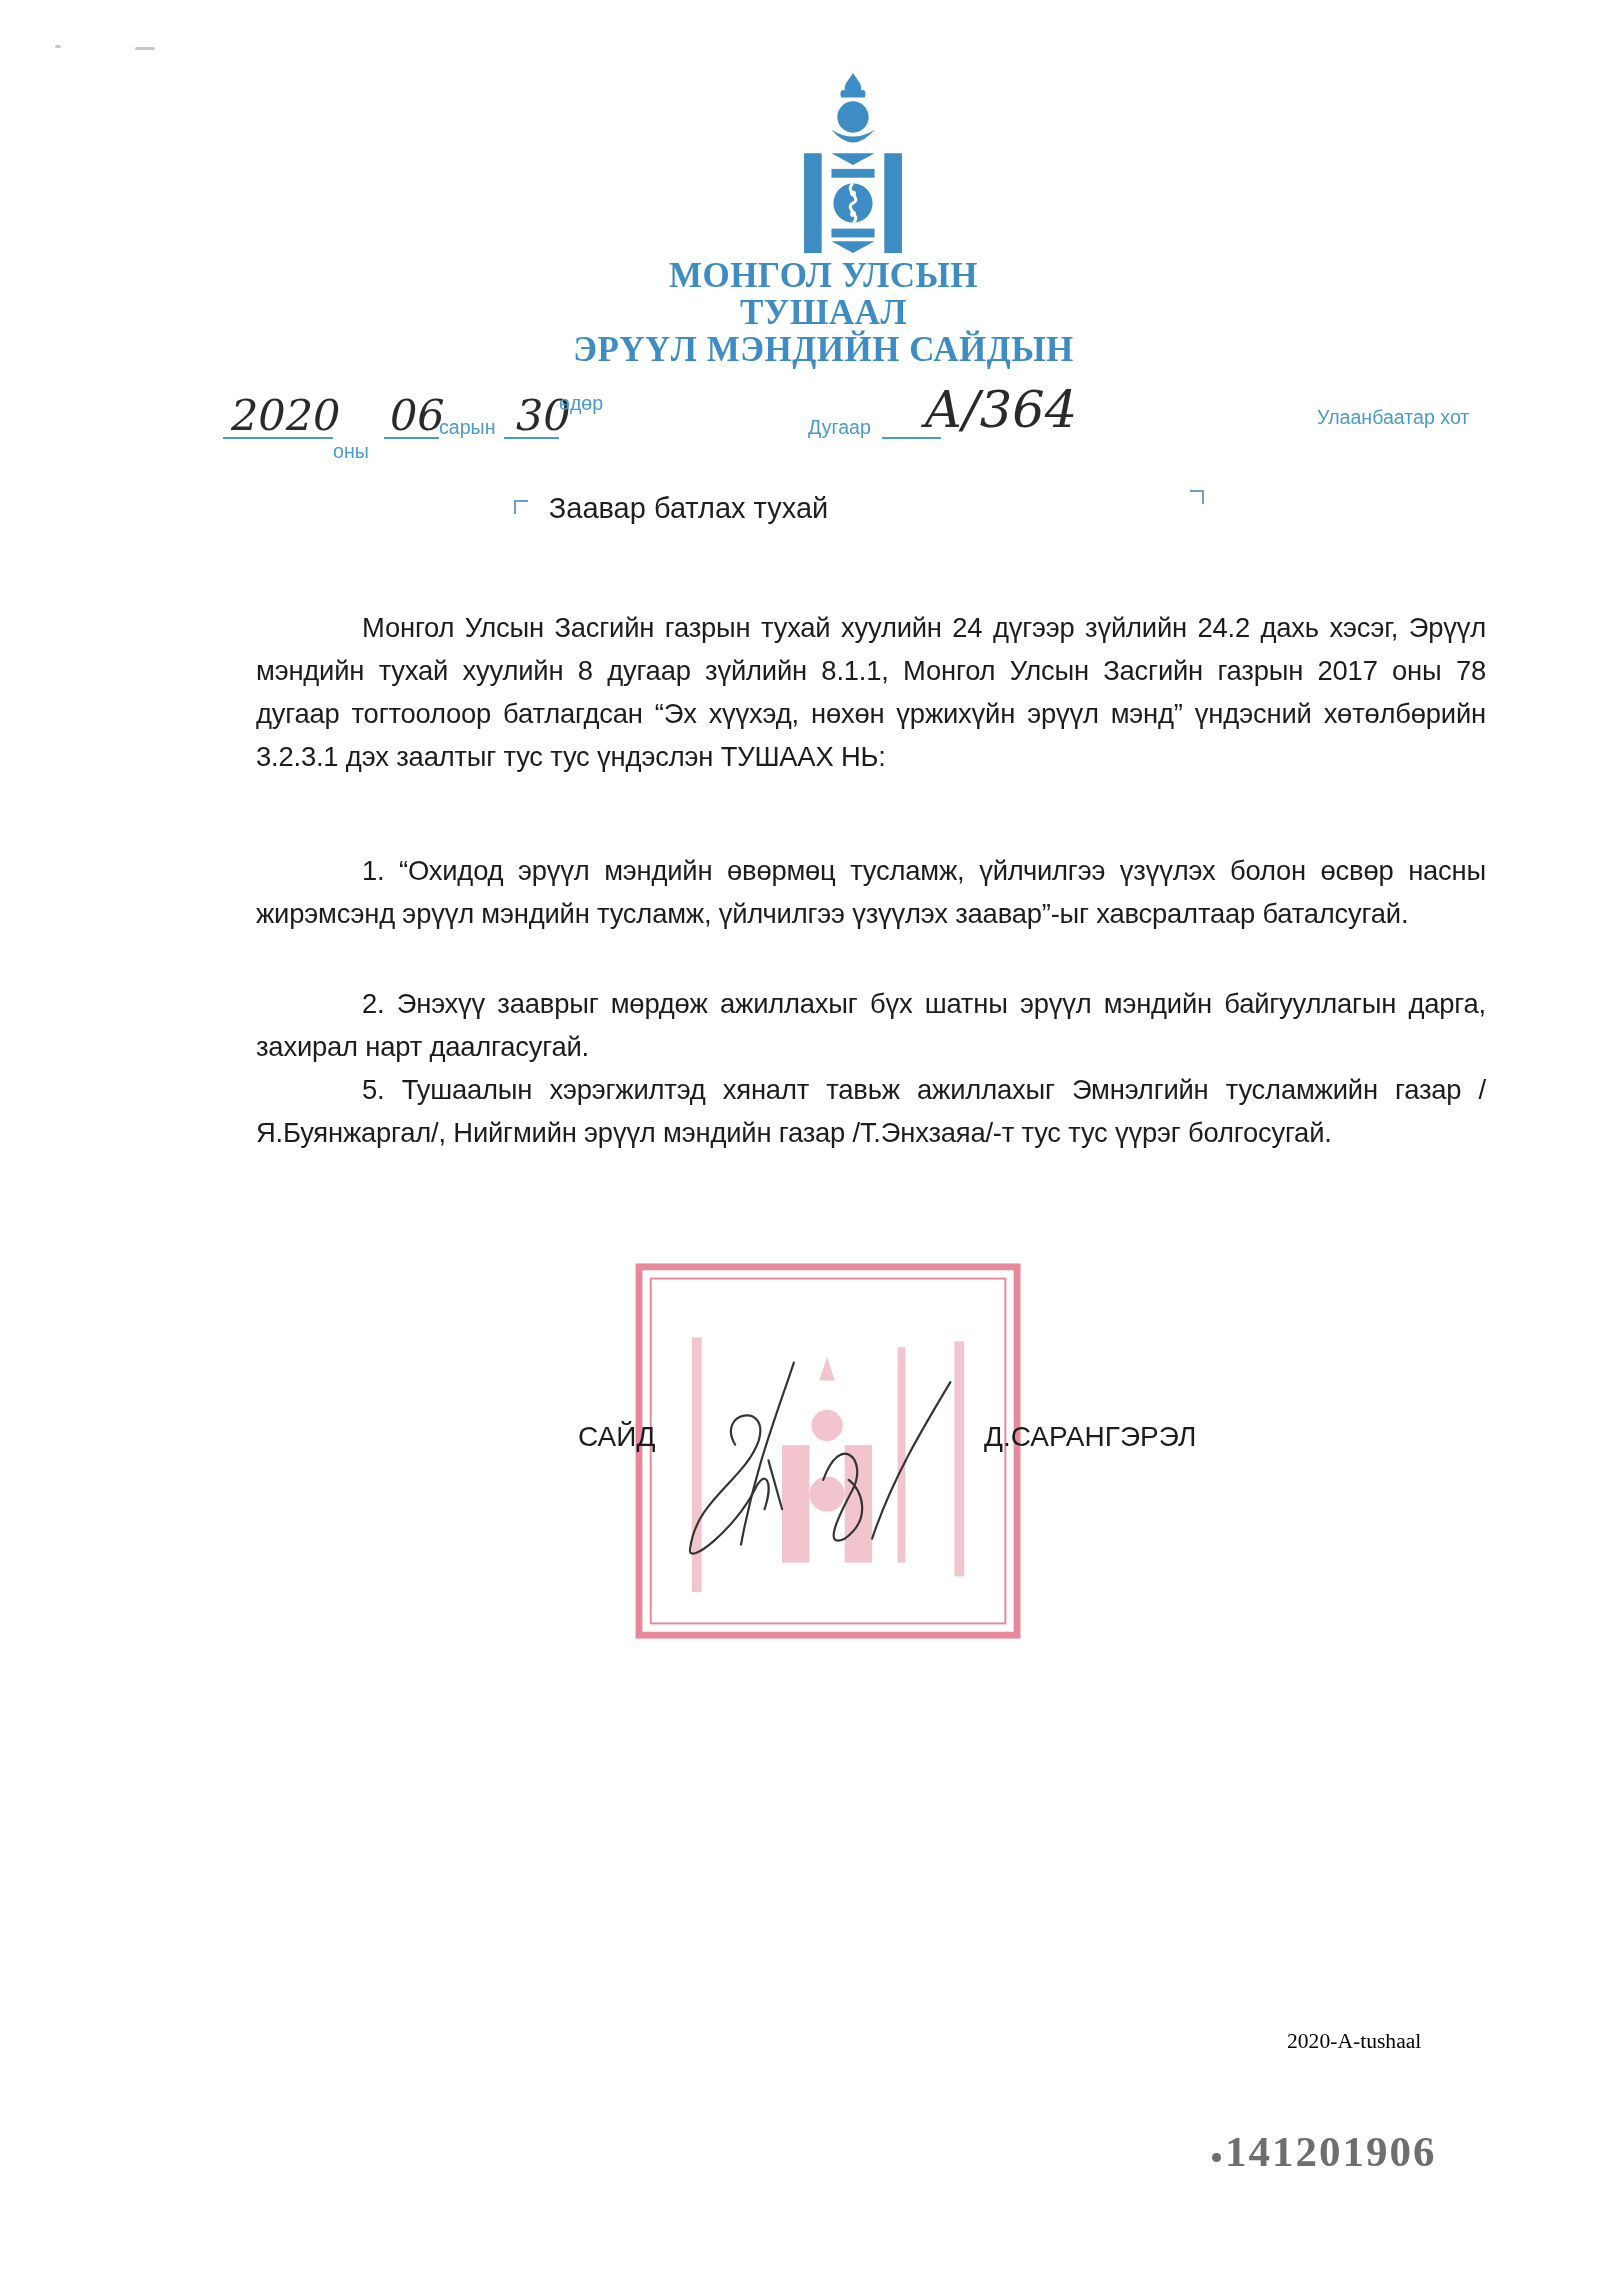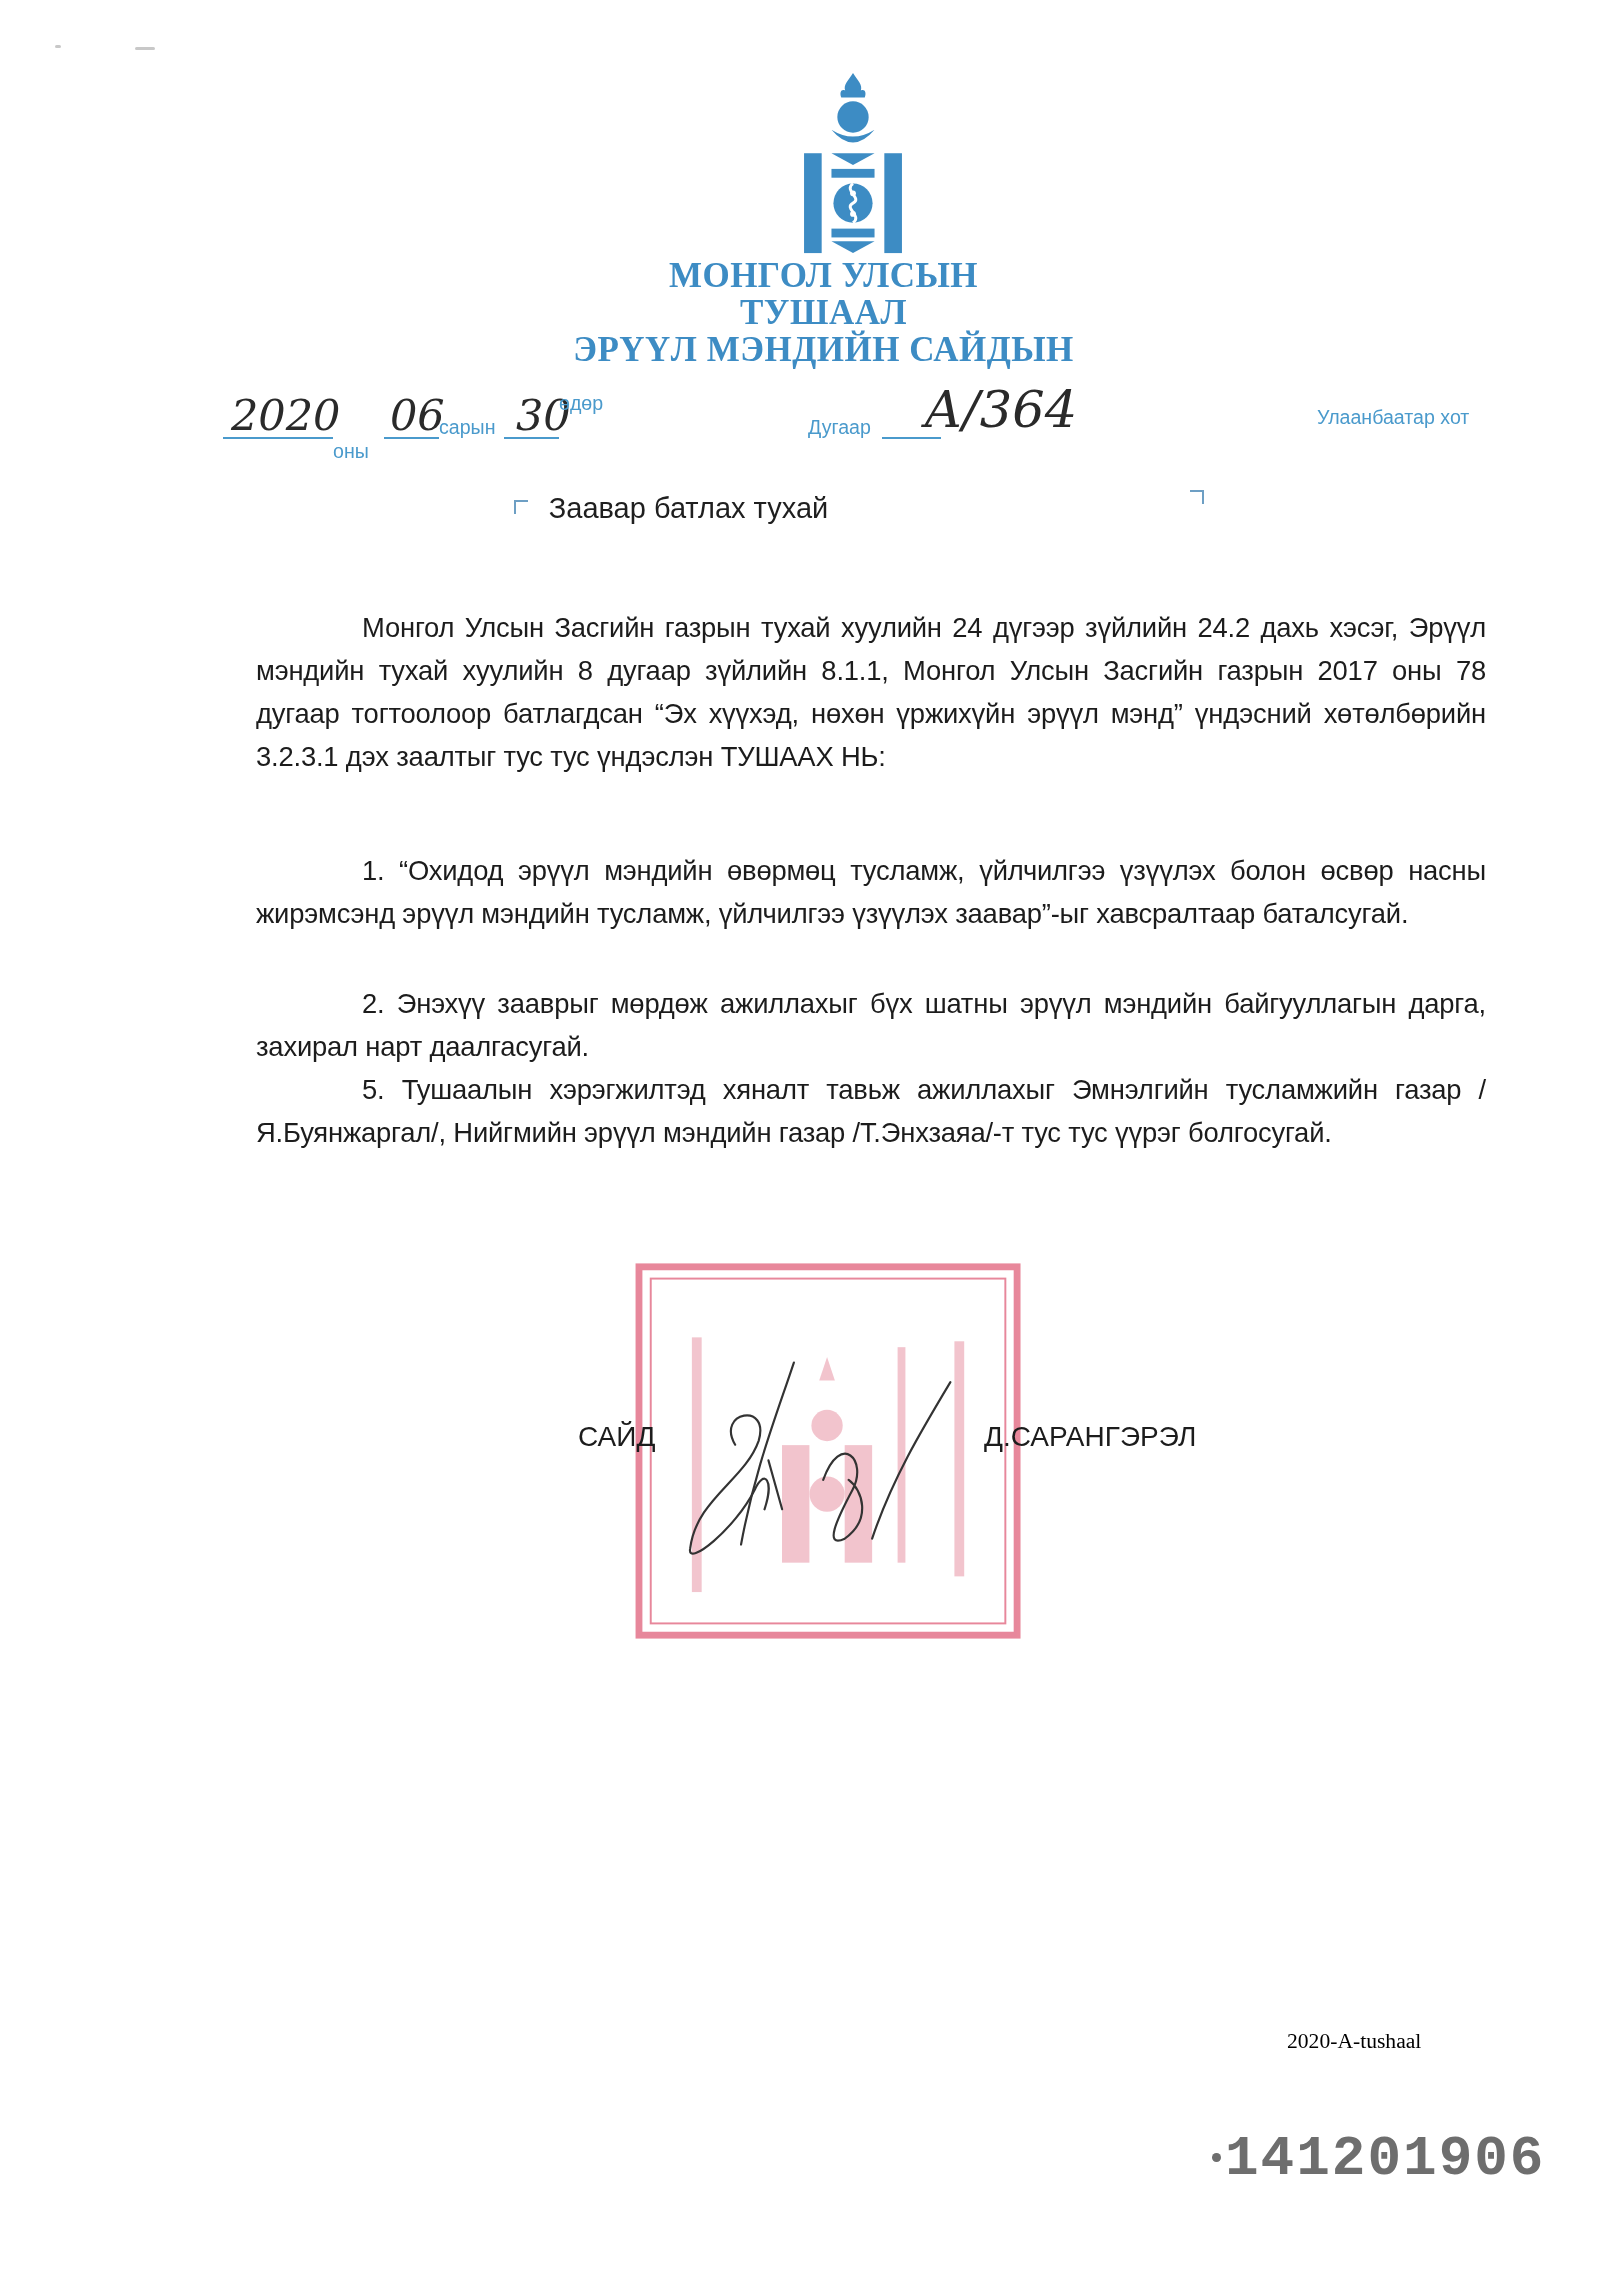--- a/index.html
+++ b/index.html
@@ -33,21 +33,21 @@
   }
   .para .indent { display:inline-block; width:106px; }
 
   
   .stamp { position:absolute; left:635px; top:1259px; width:390px; height:384px; }
   .sign-title { position:absolute; left:578px; top:1421px; font-size:28px; color:#1c1c1c; }
   .sign-name { position:absolute; left:984px; top:1421px; font-size:28px; color:#1c1c1c; }
   .signature { position:absolute; left:676px; top:1343px; width:314px; height:225px; }
 
   .ref-code { position:absolute; left:1287px; top:2029px; font-size:21.6px; color:#000000; font-family:Liberation Serif, serif; }
-  .serial { position:absolute; left:1225px; top:2127px; font-family:Liberation Mono, monospace; font-size:56px; font-weight:bold; color:#6e6e6e; letter-spacing:2px; }
+  .serial { position:absolute; left:1225px; top:2127px; font-family:Liberation Serif, serif; font-size:43px; font-weight:bold; color:#6e6e6e; letter-spacing:2px; }
   .serial-dot { position:absolute; left:1212px; top:2153px; width:8.8px; height:8.8px; border-radius:50%; background:#6e6e6e; }
 </style>
 </head>
 <body>
 
 <div class="scan-mark" style="left:55px;top:45px;width:5.9px;"></div>
 <div class="scan-mark" style="left:135px;top:47px;width:19.6px;"></div>
 
 <svg class="emblem" viewBox="0 0 120 190">
   <g fill="#3d8cc4">

